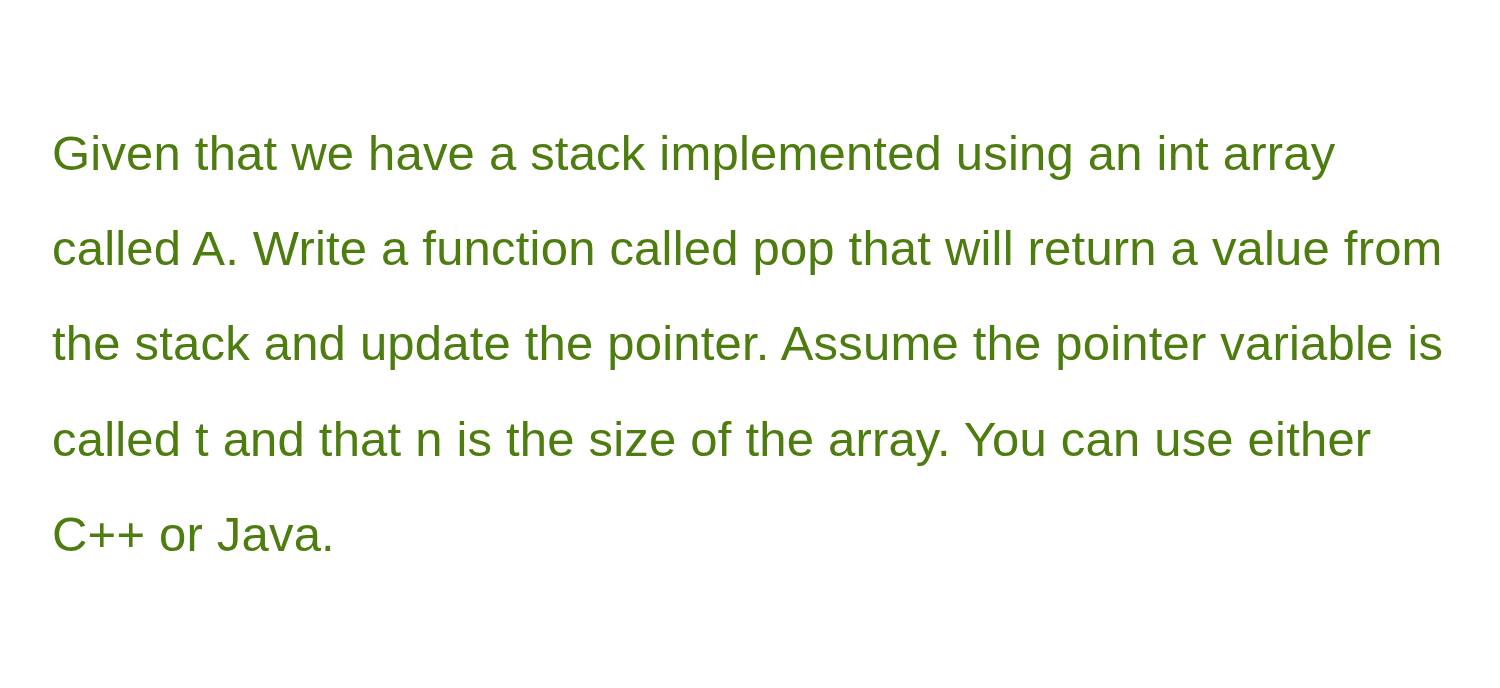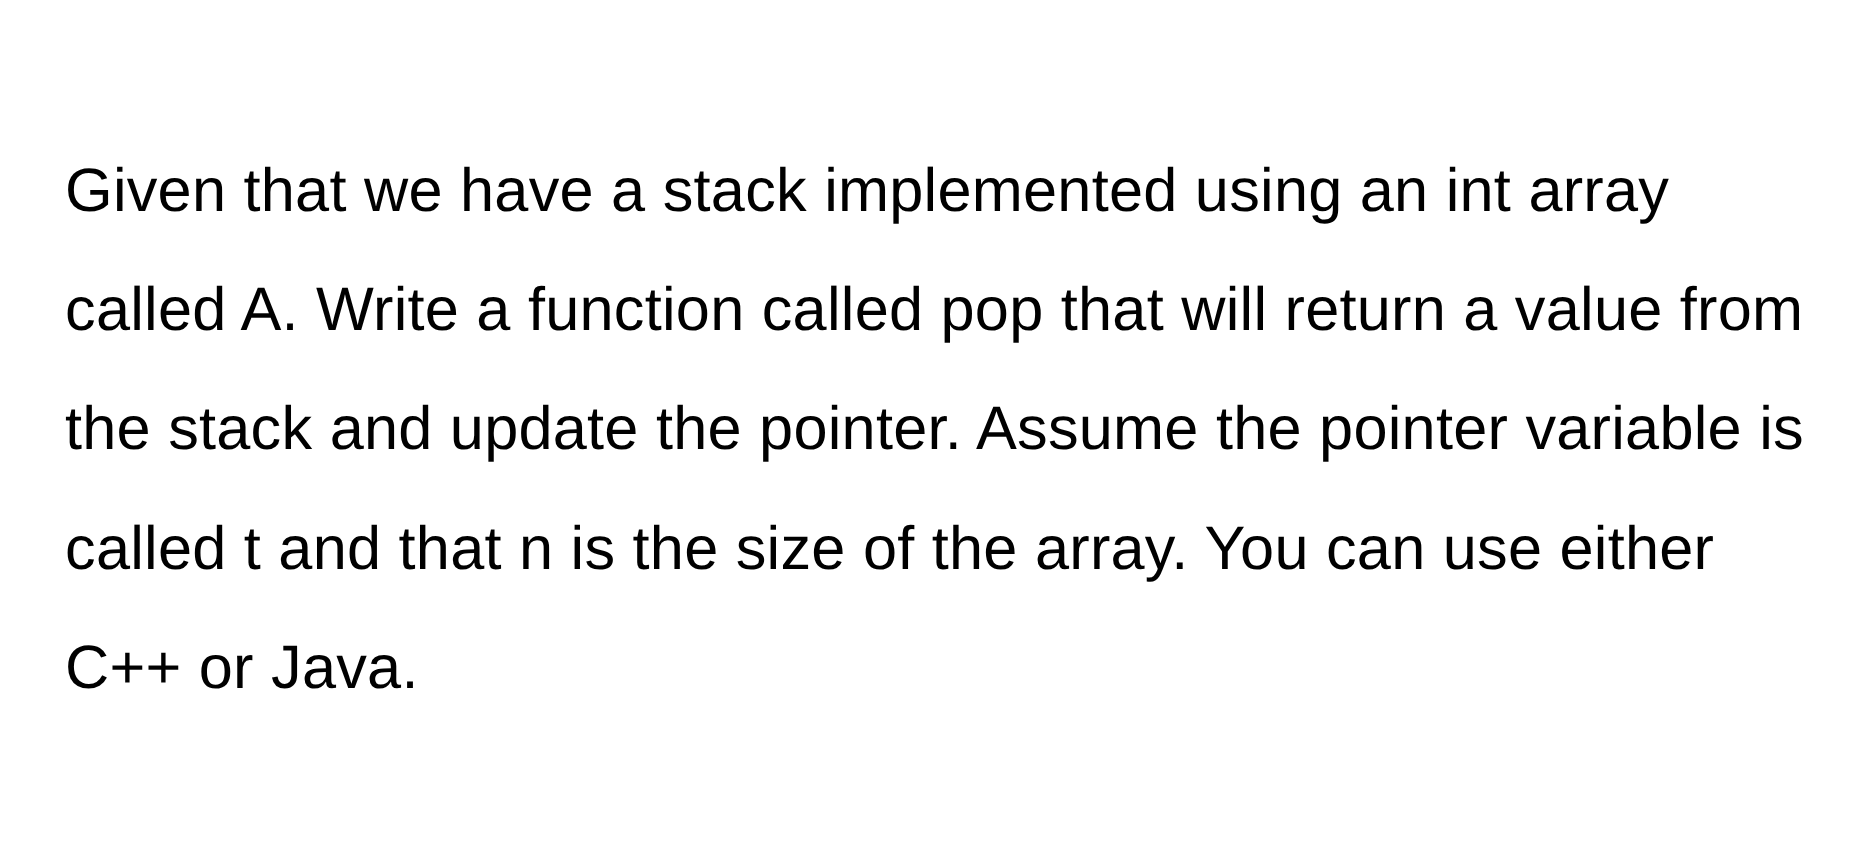--- a/index.html
+++ b/index.html
@@ -12,21 +12,21 @@
       height: 688px;
       background: #ffffff;
       font-family: -apple-system, BlinkMacSystemFont, "Segoe UI", "Helvetica Neue", Arial, sans-serif;
       display: flex;
       align-items: center;
       padding: 40px 52px;
     }
     .text-content {
       font-size: 49px;
       line-height: 1.94;
-      color: #000000;
+      color: #4d7c0f;
       font-weight: 400;
       letter-spacing: 0.2px;
     }
   </style>
 </head>
 <body>
 
 <div class="text-content">Given that we have a stack implemented using an int array called A. Write a function called pop that will return a value from the stack and update the pointer. Assume the pointer variable is called t and that n is the size of the array. You can use either C++ or Java.</div>
 
 </body></html>

